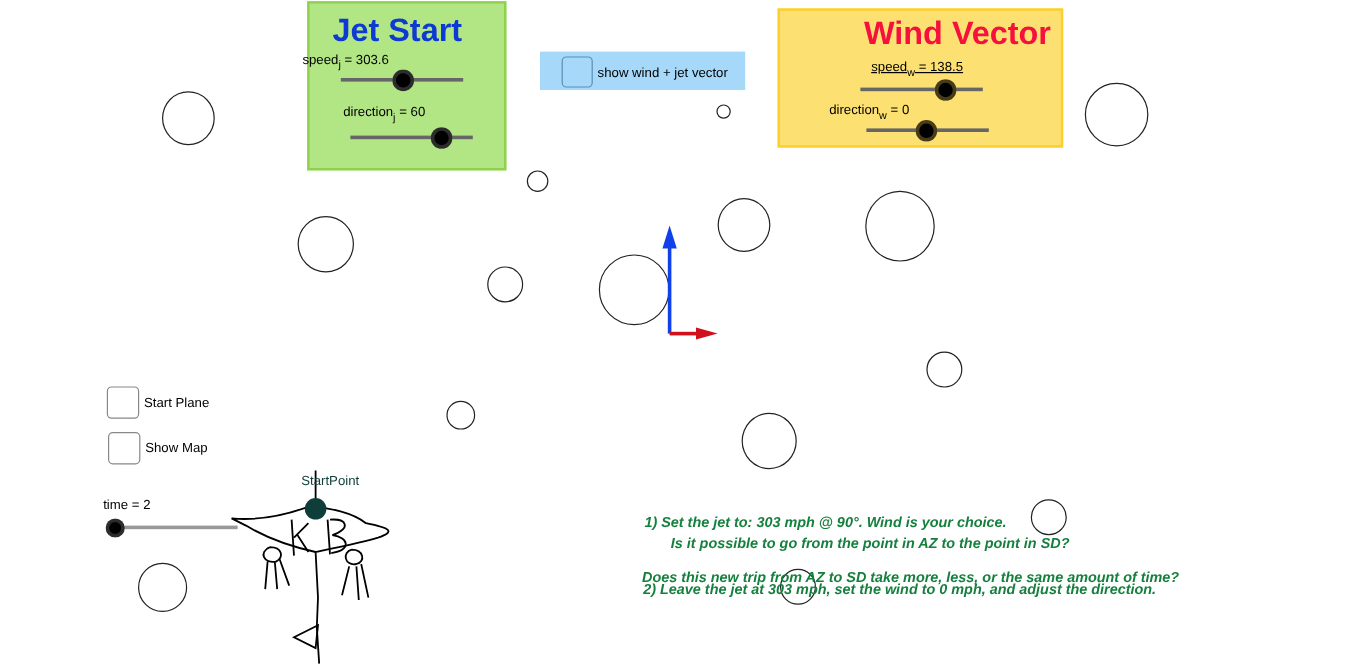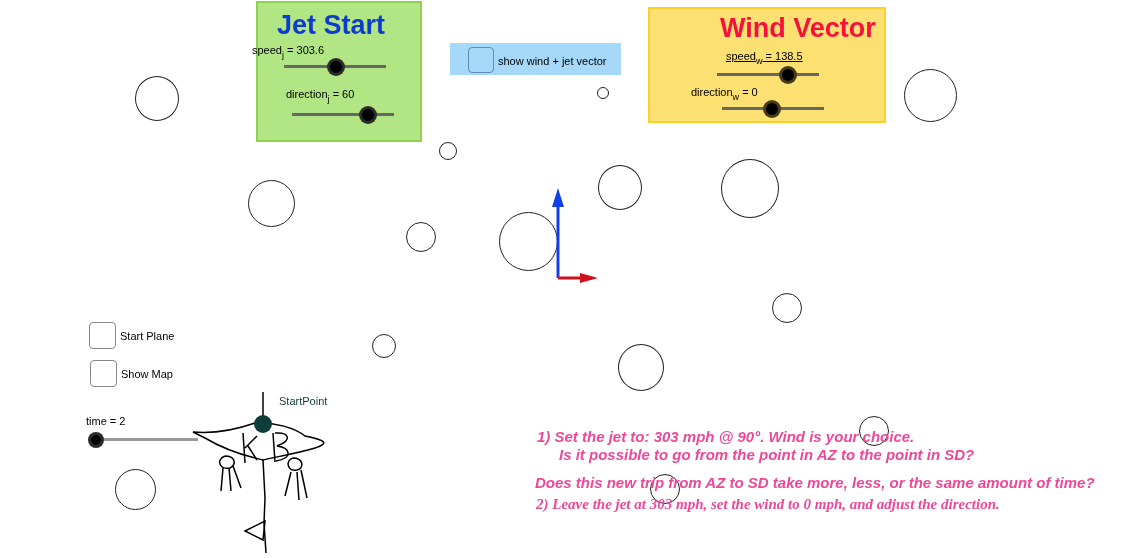--- a/index.html
+++ b/index.html
@@ -26,21 +26,21 @@
     box-sizing:content-box;
   }
   .cb-box {
     position:absolute; width:24px; height:24px; border:1.5px solid #888;
     border-radius:4px; background:#fff; box-sizing:border-box;
   }
   .circ {
     position:absolute; border:1.3px solid #222; border-radius:50%;
     box-sizing:border-box; background:transparent;
   }
-  .q { position:absolute; color:#ec4899; font-style:italic; font-weight:bold; font-size:15px; white-space:nowrap; }
+  .q { position:absolute; color:#15803d; font-style:italic; font-weight:bold; font-size:12px; white-space:nowrap; }
 </style>
 </head>
 <body>
 
 <div class="abs panel-jet"></div>
 <div class="abs title" style="left:277px; top:10px; color:#0d3bd1;">Jet Start</div>
 <div class="abs lbl" style="left:252px; top:44px;"><span>speed</span><sub>j</sub><span> = 303.6</span></div>
 <div class="slider-track" style="left:284px; top:65px; width:102px;"></div>
 <div class="slider-knob" style="left:327px; top:58px;"></div>
 <div class="abs lbl" style="left:286px; top:88px;"><span>direction</span><sub>j</sub><span> = 60</span></div>
@@ -95,18 +95,18 @@
   <line x1="78" y1="4" x2="78" y2="35" stroke="#000" stroke-width="1.5"></line>
   <path d="M8,44 C30,46 50,42 70,35 C90,34 110,40 120,48 C140,52 145,55 130,60 C110,66 85,70 78,72 C60,68 40,62 20,50 Z" fill="none" stroke="#000" stroke-width="1.5"></path>
   <path d="M58,45 L60,75 M60,60 L72,48 M63,58 L72,72" fill="none" stroke="#000" stroke-width="1.5"></path>
   <path d="M88,45 L90,74 M90,45 C104,44 108,52 92,58 C106,60 108,70 91,73" fill="none" stroke="#000" stroke-width="1.5"></path>
   <path d="M78,72 L80,110 L79,135 L81,165" fill="none" stroke="#000" stroke-width="1.5"></path>
   <path d="M60,143 L80,133 L78,152 Z" fill="none" stroke="#000" stroke-width="1.5"></path>
   <path d="M40,68 C30,72 35,82 45,80 C52,76 50,68 40,68 M38,80 L36,103 M44,80 L46,103 M48,78 L56,100" fill="none" stroke="#000" stroke-width="1.5"></path>
   <path d="M108,70 C100,72 102,84 112,82 C120,80 118,70 108,70 M106,84 L100,108 M112,84 L114,112 M116,82 L122,110" fill="none" stroke="#000" stroke-width="1.5"></path>
   <circle cx="78" cy="36" r="9" fill="#0f3d3a"></circle>
 </svg>
-<div class="abs lbl" style="left:279px; top:395px; color:#0f3d3a;">StartPoint</div>
+<div class="abs lbl" style="left:251px; top:395px; color:#0f3d3a;">StartPoint</div>
 
 <div class="q" style="left:537px; top:428px;">1) Set the jet to:  303 mph @ 90°.  Wind is your choice.</div>
 <div class="q" style="left:559px; top:446px;">Is it possible to go from the point in AZ to the point in SD?</div>
-<div class="q" style="left:536px; top:496px;font-family:Liberation Serif, serif;">2) Leave the jet at 303 mph, set the wind to 0 mph, and adjust the direction.</div>
+<div class="q" style="left:536px; top:484px;">2) Leave the jet at 303 mph, set the wind to 0 mph, and adjust the direction.</div>
 <div class="q" style="left:535px; top:474px;text-align:center;">Does this new trip from AZ to SD take more, less, or the same amount of time?</div>
 
 </body></html>

